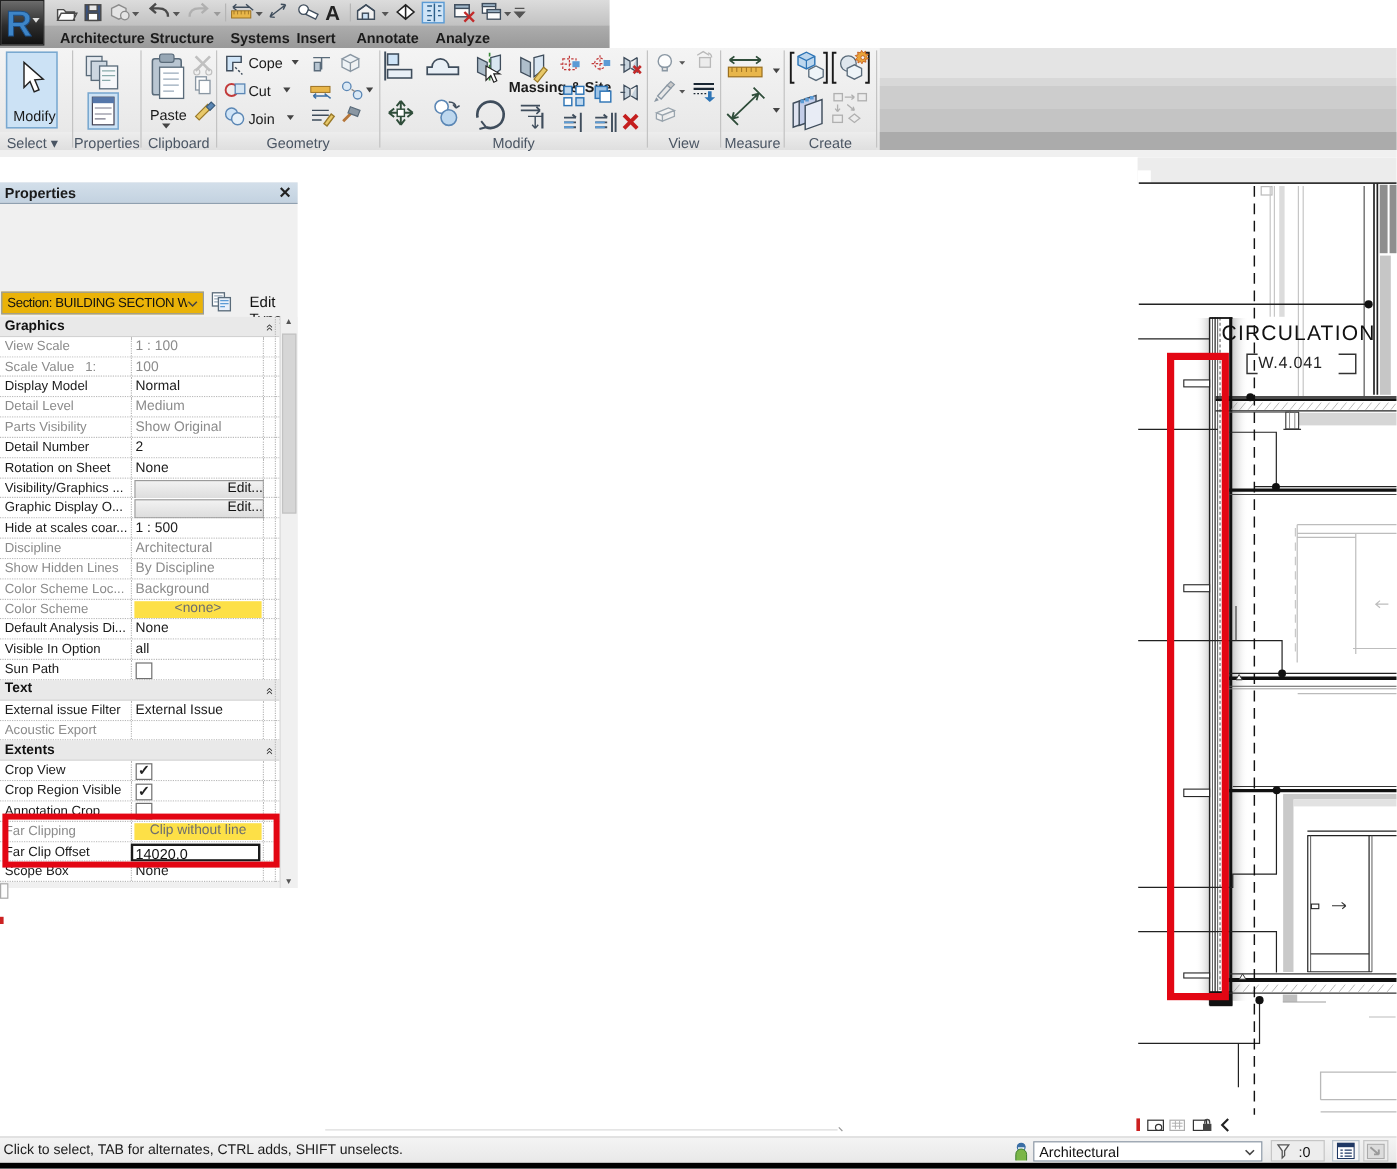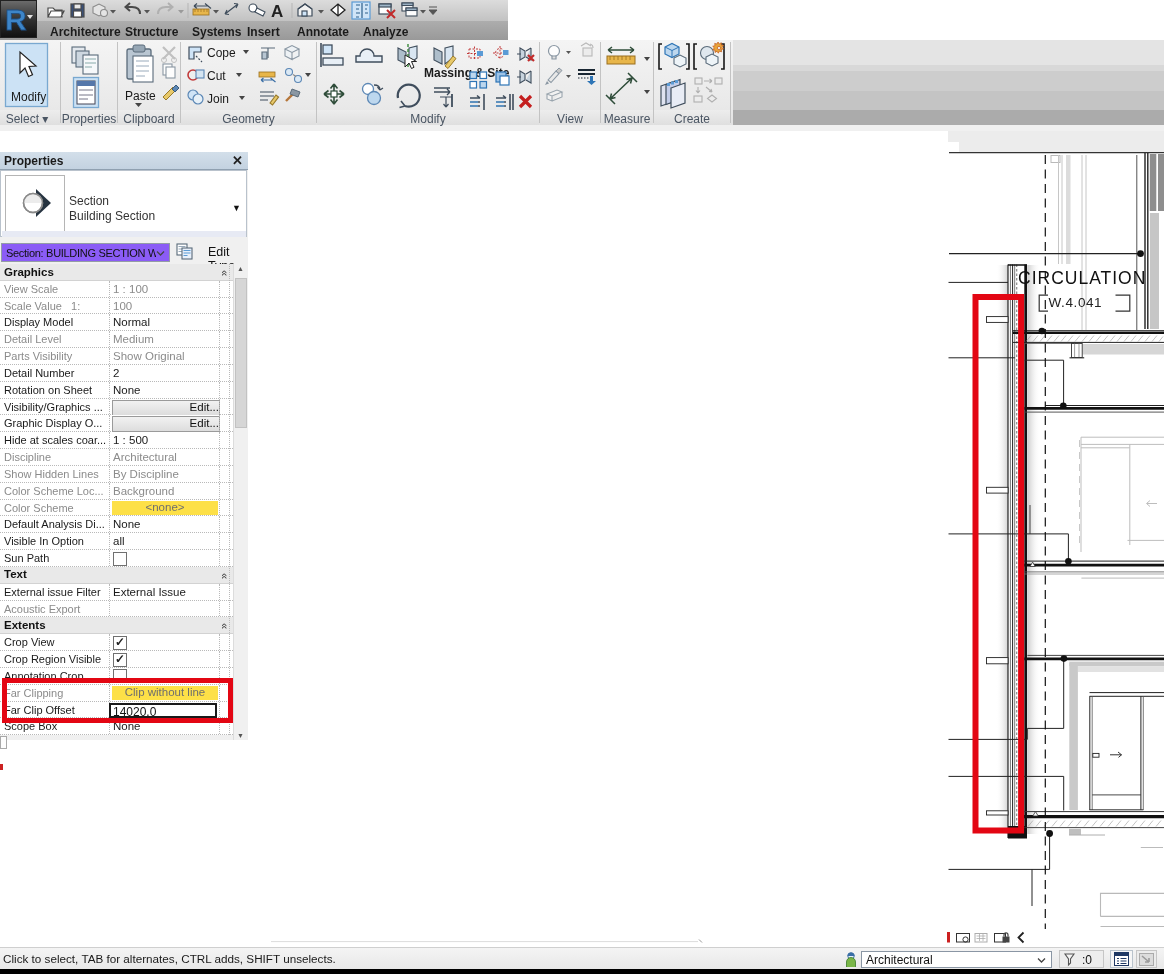--- a/index.html
+++ b/index.html
@@ -24,21 +24,21 @@
   
   #palette{left:0;top:152px;width:248px;height:588px;background:#f0f0f0;font-size:12px;}
   #ptitle{left:0;top:0;width:248px;height:17px;background:linear-gradient(#d3dfea,#c3d2e0);
           border-bottom:1px solid #8fa0b0;}
   #ptitle .t{position:absolute;left:4px;top:2px;font-weight:bold;color:#1a1a1a;}
   #pclose{right:5px;top:1px;font-weight:bold;font-size:13px;color:#222;position:absolute;}
   #selector{left:0;top:18px;width:247px;height:67px;background:#fff;border:1px solid #b9c2cc;box-sizing:border-box;}
   #selicon{left:4px;top:4px;width:58px;height:55px;background:#fff;border:1px solid #b5b5b5;}
   #selstrip{left:1px;top:60px;width:244px;height:6px;background:#e7eaf4;position:absolute;}
   .seltxt{position:absolute;left:68px;color:#333;}
-  #combo{left:1px;top:90.5px;width:169px;height:19.5px;background:#8b5cf6;border:1px solid #949ca5;box-sizing:border-box;}
+  #combo{left:1px;top:90.5px;width:169px;height:19.5px;background:#eab308;border:1px solid #949ca5;box-sizing:border-box;}
   #combo span{position:absolute;left:4px;top:3.5px;font-size:11px;letter-spacing:-0.3px;color:#111;white-space:nowrap;overflow:hidden;width:150px;}
   
   #grid{left:0;top:112px;width:233px;}
   .hdr{height:16.84px;background:#e9e9e9;border-bottom:1px solid #d2d2d2;position:relative;box-sizing:border-box;}
   .hdr b{position:absolute;left:4px;top:1.5px;font-size:11.5px;color:#111;}
   .row{height:16.84px;background:#fff;border-bottom:1px dotted #b9b9b9;position:relative;box-sizing:border-box;}
   .row .l{position:absolute;left:4px;top:2px;width:104px;white-space:nowrap;overflow:hidden;font-size:11px;color:#1a1a1a;}
   .row .v{position:absolute;left:113px;top:2px;width:104px;white-space:nowrap;overflow:hidden;font-size:11.5px;color:#1a1a1a;}
   .row.dis .l,.row.dis .v{color:#8b8b8b;}
   .row::before{content:"";position:absolute;left:109px;top:0;bottom:0;width:0;border-left:1px dotted #b9b9b9;}
@@ -539,35 +539,20 @@
 <path d="M1004 936.5 v-1.6 a2 2 0 0 1 4 0 v1.6" fill="none" stroke="#444" stroke-width="1.2"></path>
 <path d="M1023.5 932.5 L1018.5 937.5 L1023.5 942.5" fill="none" stroke="#222" stroke-width="1.8"></path>
 </svg>
 </div>
 
 <div class="abs" id="palette">
   <div class="abs" id="ptitle">
       <span class="t">Properties</span>
       <span id="pclose">✕</span>
     </div>
-  <div class="abs" id="selector">
-    <div class="abs" id="selicon">
-      <svg width="56" height="54" viewBox="0 0 56 54">
-        <line x1="18" y1="27" x2="40" y2="27" stroke="#c9c9c9" stroke-width="1"></line>
-        <path d="M30 13 L45 27 L30 41 z" fill="#263340"></path>
-        <circle cx="27" cy="27" r="9.5" fill="#fff" stroke="#8a8a8a" stroke-width="1.5"></circle>
-        <path d="M17.5 27 a9.5 9.5 0 0 1 19 0 z" fill="#ececec" stroke="none"></path>
-        <circle cx="27" cy="27" r="9.5" fill="none" stroke="#8a8a8a" stroke-width="1.5"></circle>
-      </svg>
-    </div>
-    <div id="selstrip"></div>
-    <span class="seltxt" style="top:23px;">Section</span>
-    <span class="seltxt" style="top:38px;">Building Section</span>
-    <span class="abs" style="right:5px;top:32px;font-size:9px;color:#111;">▼</span>
-  </div>
   <div class="abs" id="combo">
       <span>Section: BUILDING SECTION W</span>
     <svg class="abs" style="right:4px;top:6px;" width="9" height="7" viewBox="0 0 9 7">
         <path d="M1 1.5 L4.5 5 L8 1.5" fill="none" stroke="#444" stroke-width="1.3"></path>
       </svg>
     </div>
   <span class="abs" style="left:208px;top:93px;font-size:12.5px;color:#111;">Edit Type</span>
   <svg class="abs" style="left:176px;top:91px;" width="17" height="17" viewBox="0 0 17 17">
     <rect x="1" y="1" width="10" height="11" fill="#fff" stroke="#5a6b7a" stroke-width="1.1"></rect>
     <path d="M2.5 3.5 h7 M2.5 6 h7 M2.5 8.5 h4" stroke="#9ab" stroke-width="1"></path>

